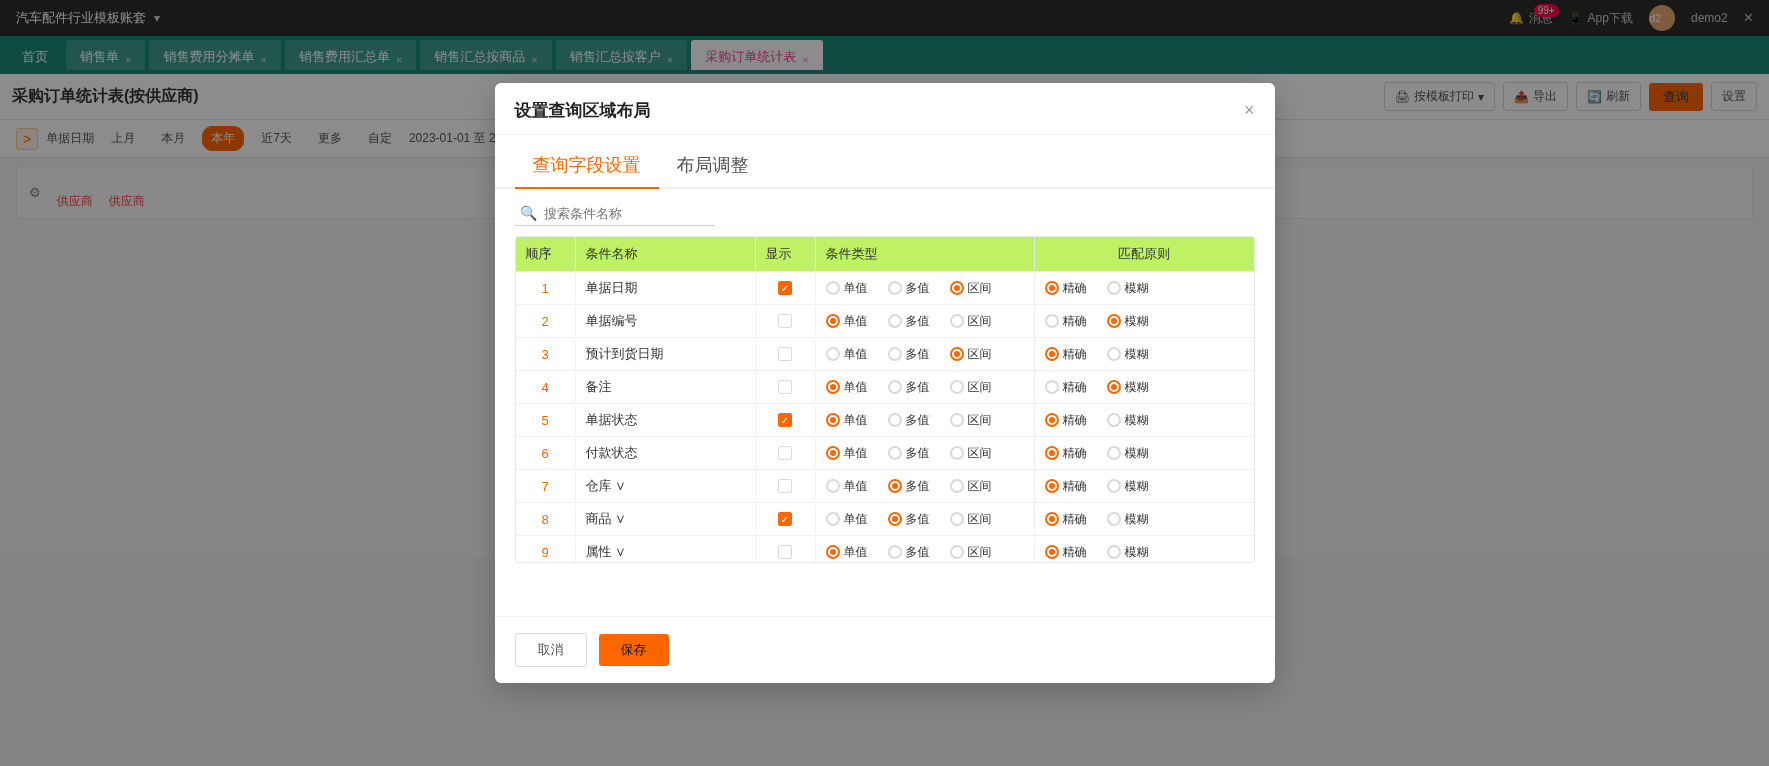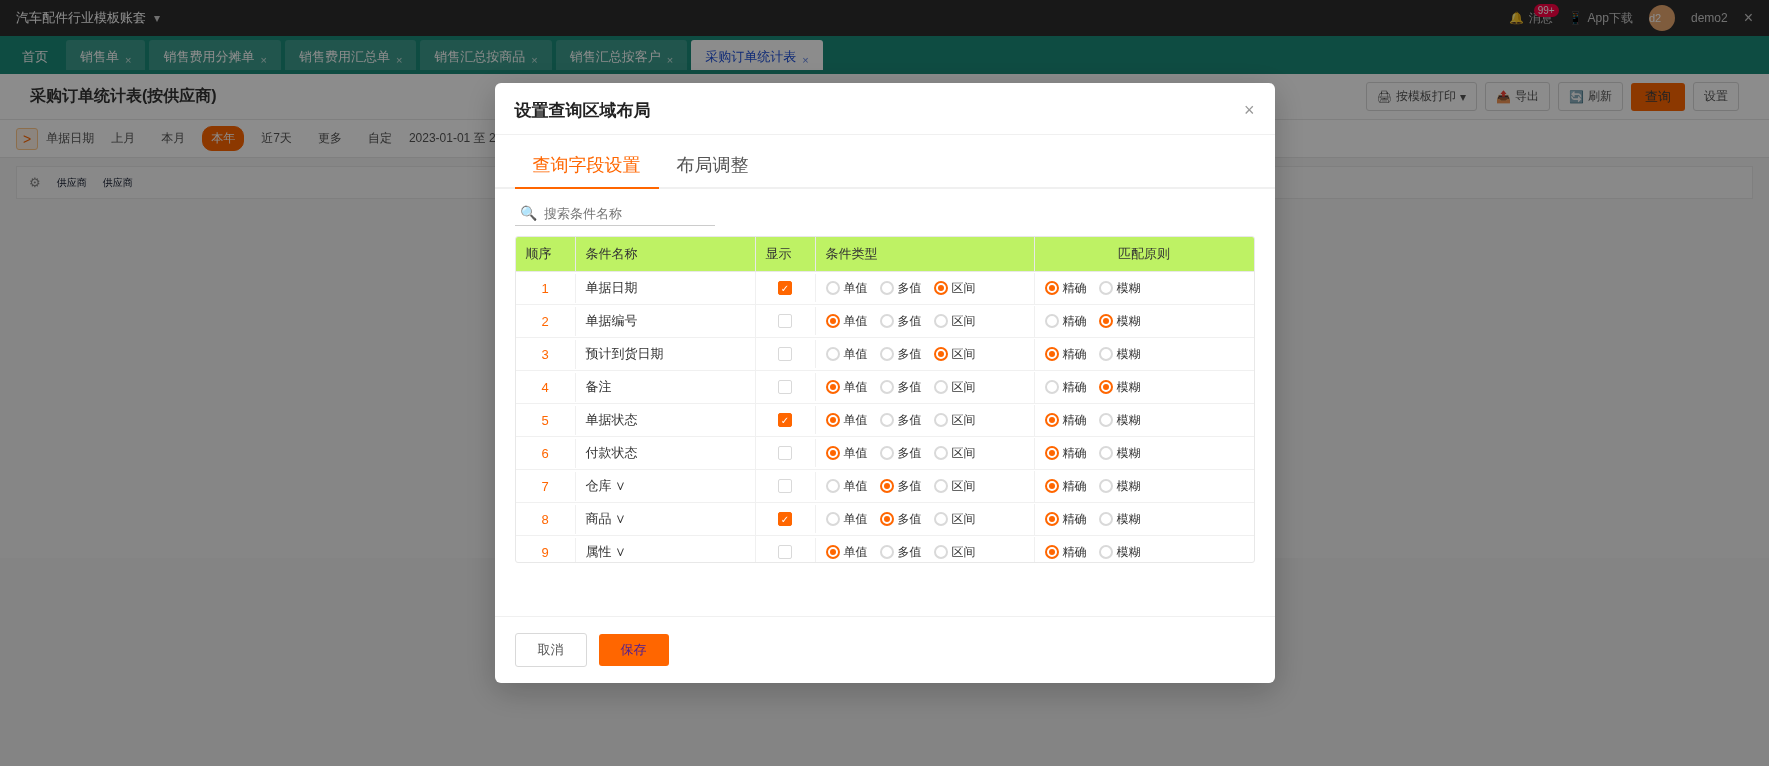--- a/index.html
+++ b/index.html
@@ -38,28 +38,28 @@
       color: #fff;
       padding: 4px 14px;
       border-radius: 3px 3px 0 0;
       font-size: 13px;
       cursor: pointer;
       display: flex;
       align-items: flex-end;
       gap: 6px;
       height: 30px;
     }
-    .tab-item.active { background: #fff; color: #1d4ed8; }
+    .tab-item.active { background: #fff; color: #ec4899; }
     .tab-close { font-size: 11px; opacity: 0.7; }
     .tab-home { background: transparent; color: #fff; }
 
     
     .page-header {
       background: #fff;
-      padding: 8px 30px;
+      padding: 8px 12px;
       display: flex;
       align-items: center;
       justify-content: space-between;
       border-bottom: 1px solid #e8e8e8;
       gap: 38px;
     }
     .page-title { font-size: 16px; font-weight: bold; color: #333; }
     .header-actions { display: flex; align-items: center; gap: 8px; }
     .btn-print { background: #fff; border: 1px solid #d9d9d9; color: #555; padding: 5px 10px; border-radius: 3px; cursor: pointer; font-size: 12px; display: flex; align-items: center; gap: 4px; }
     .btn-export { background: #fff; border: 1px solid #d9d9d9; color: #555; padding: 5px 10px; border-radius: 3px; cursor: pointer; font-size: 12px; display: flex; align-items: center; gap: 4px; }
@@ -92,21 +92,21 @@
     }
     .table-header-row {
       display: flex;
       background: #fafafa;
       border: 1px solid #e8e8e8;
       padding: 8px 12px;
       align-items: center;
       gap: 16px;
     }
     .gear-icon { color: #888; cursor: pointer; }
-    .col-header { font-size: 10px; color: #0f172a; font-weight: 500; }
+    .col-header { font-size: 12px; color: #ef4444; font-weight: 500; margin-top: 18px; }
 
     
     .overlay {
       position: fixed;
       top: 0; left: 0; right: 0; bottom: 0;
       background: rgba(0,0,0,0.45);
       z-index: 100;
       display: flex;
       align-items: center;
       justify-content: center;
@@ -223,41 +223,41 @@
     
     .cb {
       width: 14px; height: 14px; border: 1px solid #d9d9d9; border-radius: 2px;
       display: flex; align-items: center; justify-content: center; cursor: pointer;
       background: #fff;
     }
     .cb.checked { background: #f60; border-color: #f60; }
     .cb.checked::after { content: '✓'; color: #fff; font-size: 10px; }
 
     
-    .radio-group { display: flex; align-items: center; gap: 12px; }
+    .radio-group { display: flex; align-items: center; gap: 20px; }
     .radio-item { display: flex; align-items: center; gap: 4px; cursor: pointer; font-size: 12px; color: #333; }
     .radio-dot {
       width: 14px; height: 14px; border-radius: 50%; border: 2px solid #d9d9d9;
       display: flex; align-items: center; justify-content: center; background: #fff;
     }
     .radio-dot.selected { border-color: #f60; }
     .radio-dot.selected::after { content: ''; width: 6px; height: 6px; border-radius: 50%; background: #f60; display: block; }
 
     
     .dialog-footer {
       display: flex;
       justify-content: flex-start;
       align-items: center;
       padding: 16px 20px;
       gap: 12px;
       margin-top: auto;
       border-top: 1px solid #f0f0f0;
     }
     .btn-cancel { background: #fff; border: 1px solid #d9d9d9; color: #555; padding: 7px 22px; border-radius: 3px; cursor: pointer; font-size: 13px; }
-    .btn-save { background: #f60; color: #4c1d95; border: none; padding: 7px 22px; border-radius: 3px; cursor: pointer; font-size: 13px; }
+    .btn-save { background: #f60; color: #0f172a; border: none; padding: 7px 22px; border-radius: 3px; cursor: pointer; font-size: 13px; }
 
     
     .dt-body::-webkit-scrollbar { width: 6px; }
     .dt-body::-webkit-scrollbar-thumb { background: #ccc; border-radius: 3px; }
   </style>
 </head>
 <body>
 
 <div class="top-bar">
   <div class="top-bar-left">

